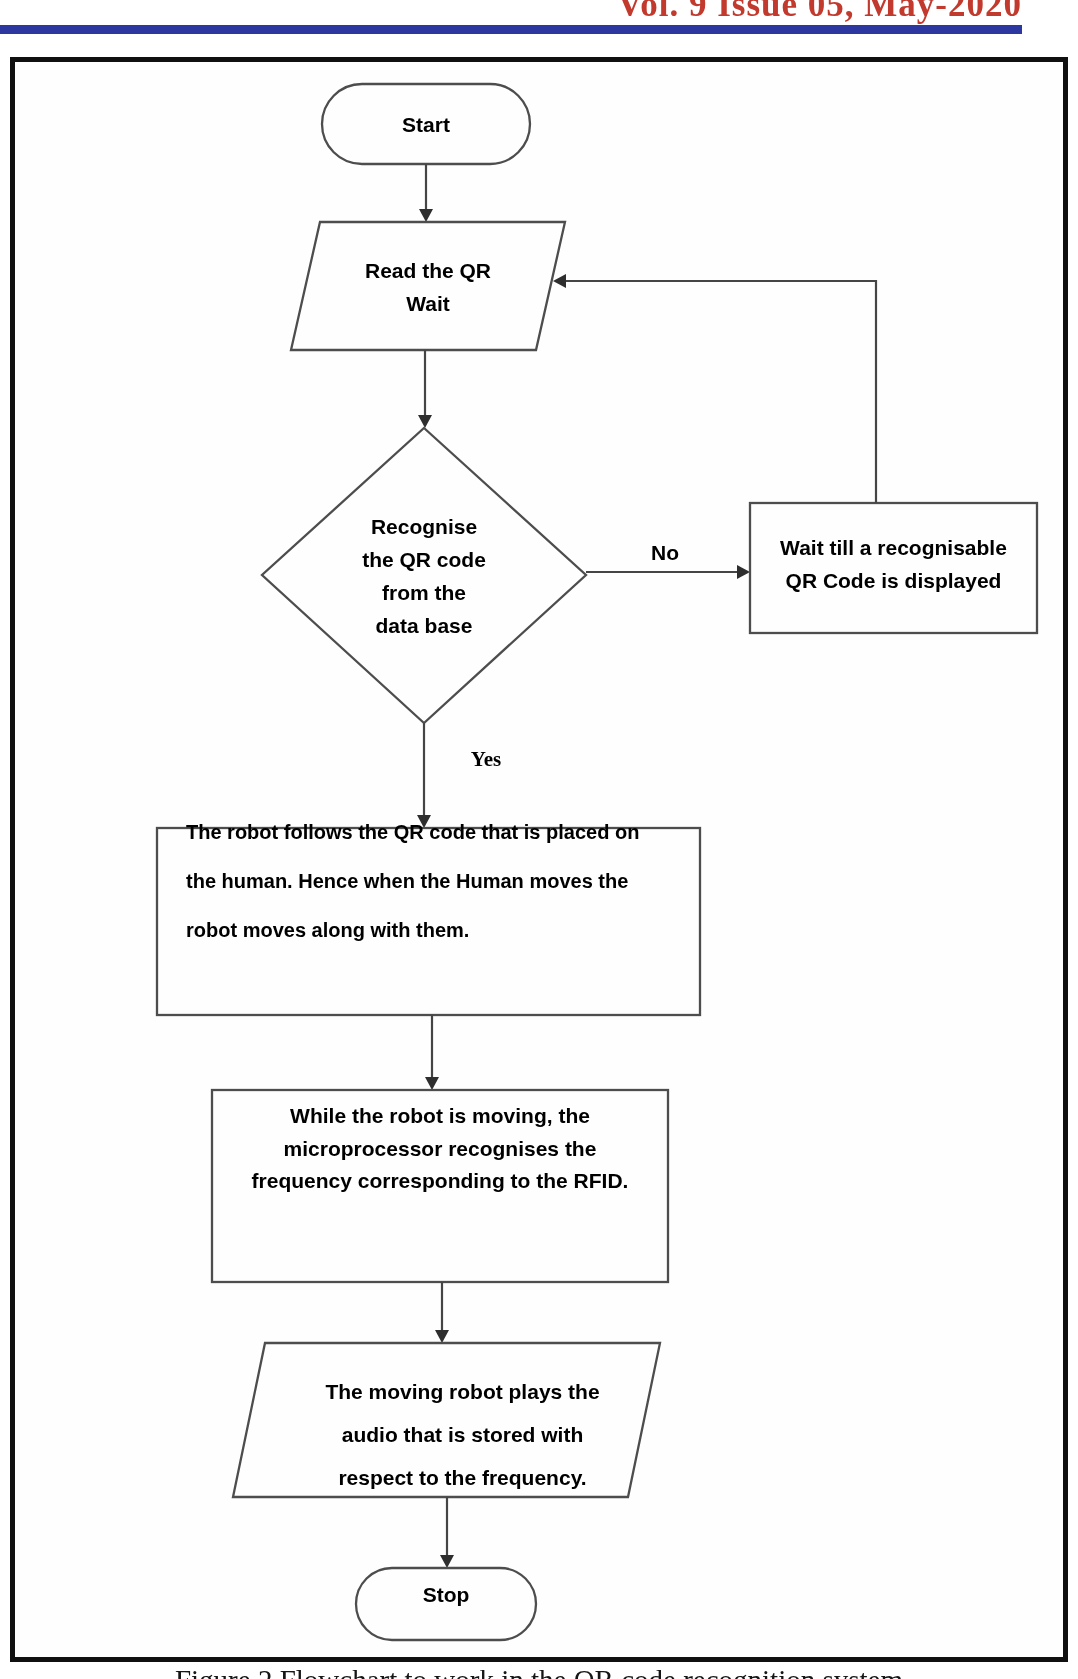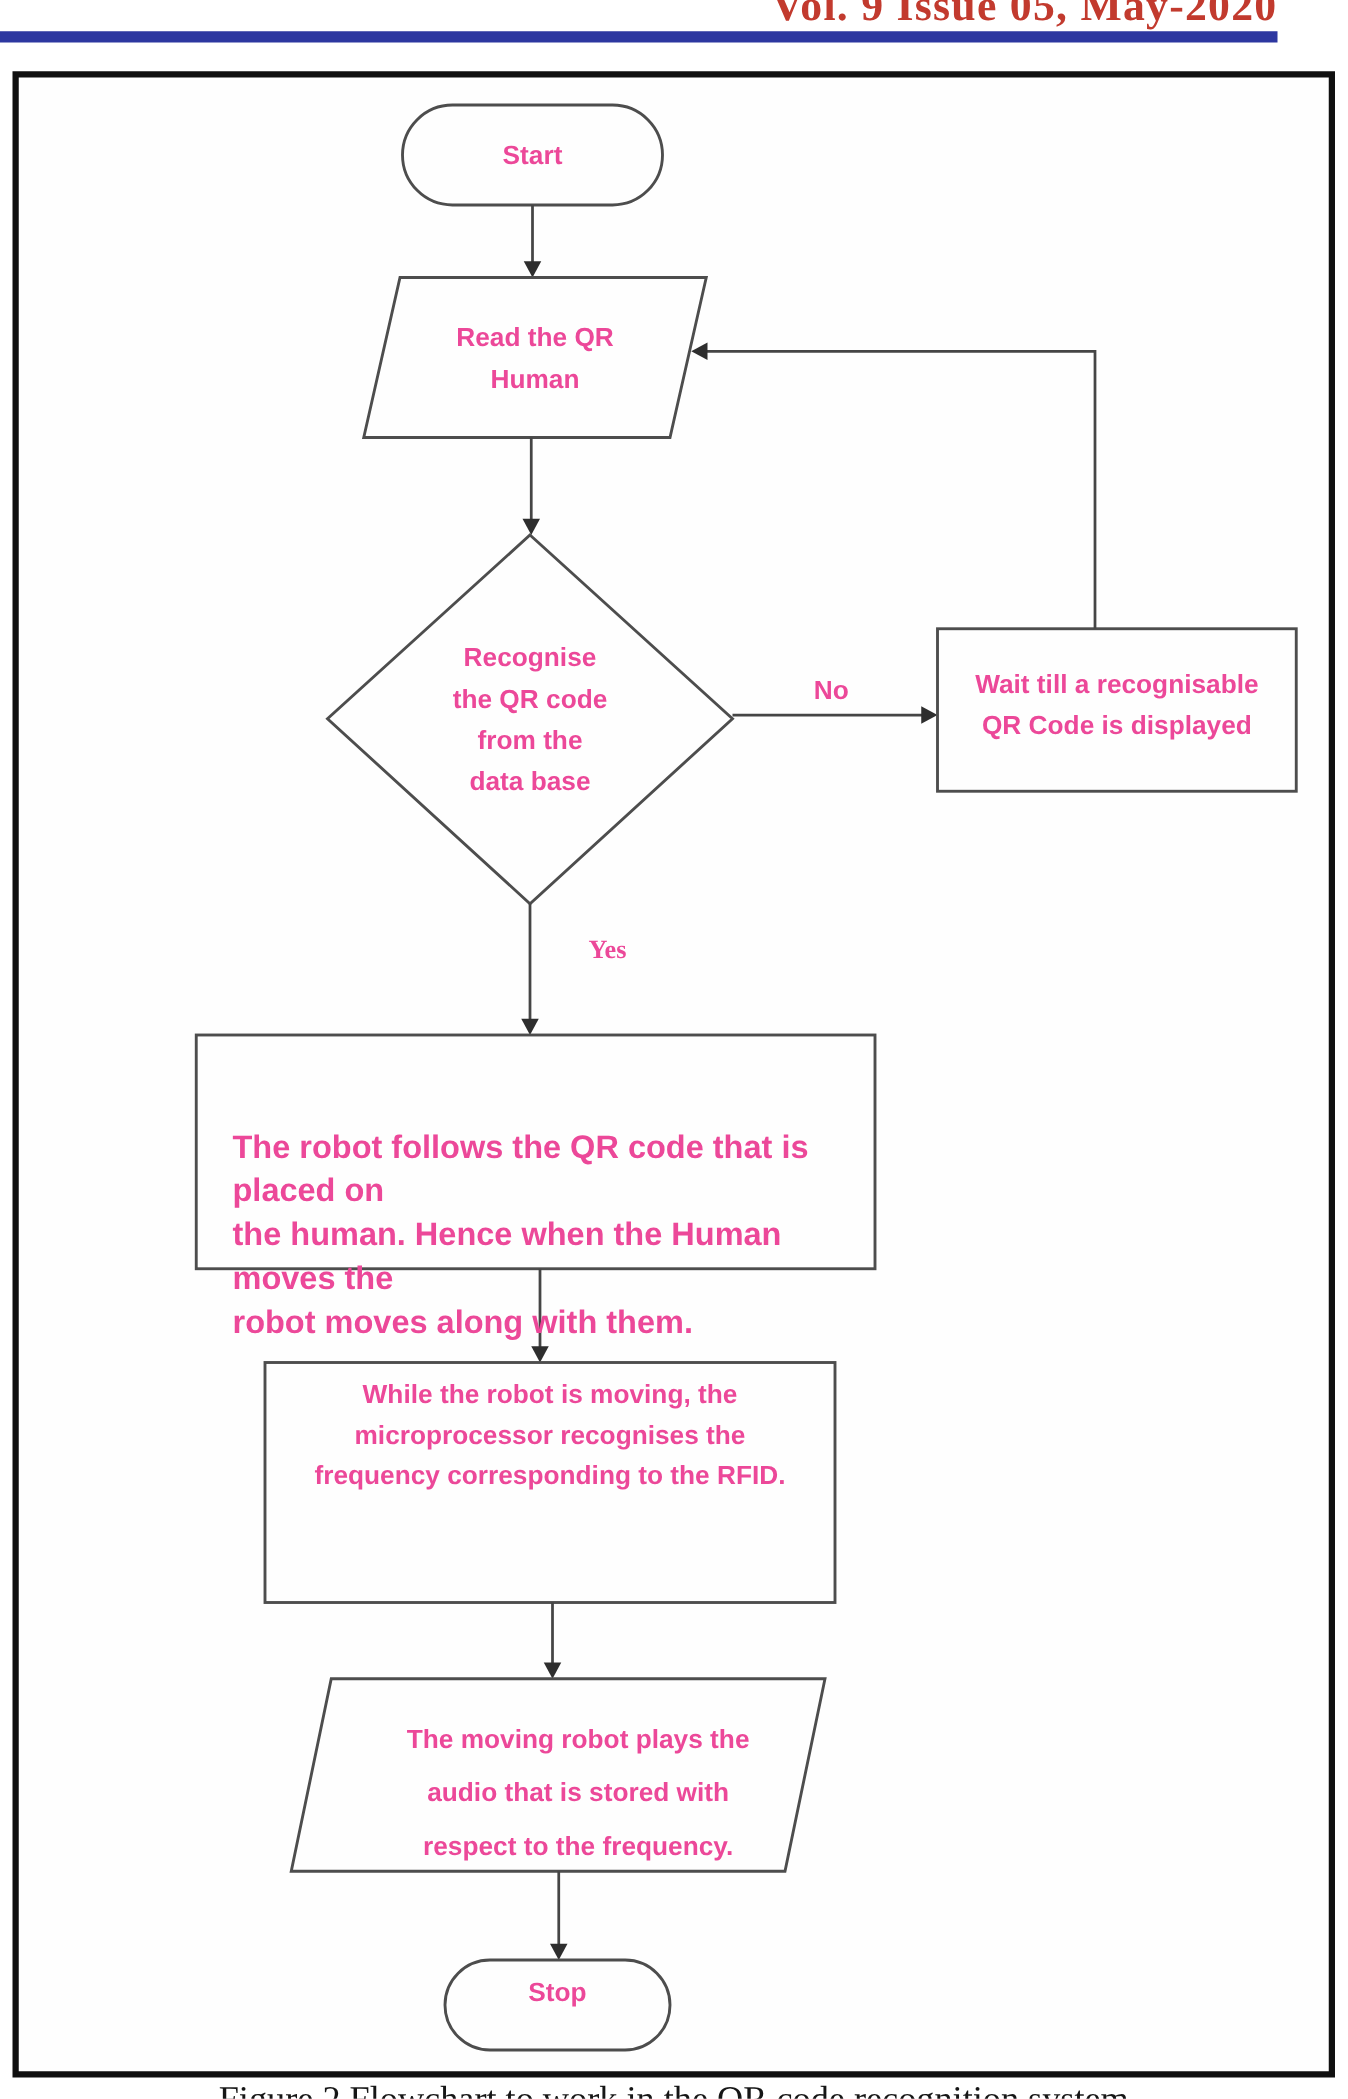--- a/index.html
+++ b/index.html
@@ -17,33 +17,33 @@
     position:absolute;left:10px;top:57px;width:1048px;height:1595px;
     border:5px solid #101010;background:#fefefe;
   }
 
   svg.canvas{position:absolute;left:0;top:0;width:1078px;height:1679px;}
   .shape{fill:none;stroke:#4d4d4d;stroke-width:2.3px;}
   .conn{stroke:#454545;stroke-width:2.2px;fill:none;}
   .head{fill:#2e2e2e;stroke:none;}
 
   .label{
-    position:absolute;color:#ec4899;font-weight:600;font-size:21px;
+    position:absolute;color:#000000;font-weight:600;font-size:21px;
     white-space:pre-line;text-align:center;line-height:33px;
   }
   .vcenter{display:flex;align-items:center;justify-content:center;}
   .branch{font-weight:700;font-size:21px;line-height:22px;}
 
   .start-label{left:322px;top:84px;width:208px;height:80px;}
   .read-label{left:291px;top:228px;width:274px;height:118px;}
   .decision-label{left:324px;top:506px;width:200px;height:140px;text-align:center;}
   .no-label{left:640px;top:517px;width:50px;margin-top:25px;}
   .wait-label{left:750px;top:508px;width:287px;height:112px;}
   .yes-label{left:456px;top:748px;width:60px;font-family:Liberation Serif, serif;}
-  .follow-label{left:186px;top:900px;width:505px;text-align:left;line-height:35px;font-size:26px;}
+  .follow-label{left:186px;top:808px;width:505px;text-align:left;line-height:49px;font-size:20px;}
   .while-label{left:212px;top:1100px;width:456px;line-height:32.5px;}
   .audio-label{left:265px;top:1370px;width:395px;line-height:43px;}
   .stop-label{left:356px;top:1568px;width:180px;height:52px;}
 
   .caption{
     position:absolute;left:0;top:1664px;width:1078px;text-align:center;
     font-family:"Liberation Serif",serif;font-size:29px;color:#151515;
   }
 </style>
 </head>
@@ -94,21 +94,21 @@
     <polygon class="shape" points="265,1343 660,1343 628,1497 233,1497"></polygon>
 
     <line class="conn" x1="447" y1="1497" x2="447" y2="1557"></line>
     <polygon class="head" points="447,1568 440,1555 454,1555"></polygon>
 
     <rect class="shape" x="356" y="1568" width="180" height="72" rx="36"></rect>
   </svg>
 
   <div class="label vcenter start-label">Start</div>
   <div class="label vcenter read-label">Read the QR
-Human</div>
+Wait</div>
   <div class="label vcenter decision-label">Recognise
 the QR code
 from the
 data base</div>
   <div class="label branch no-label">No</div>
   <div class="label vcenter wait-label">Wait till a recognisable
 QR Code is displayed</div>
   <div class="label branch yes-label">Yes</div>
   <div class="label follow-label">The robot follows the QR code that is placed on
 the human. Hence when the Human moves the

